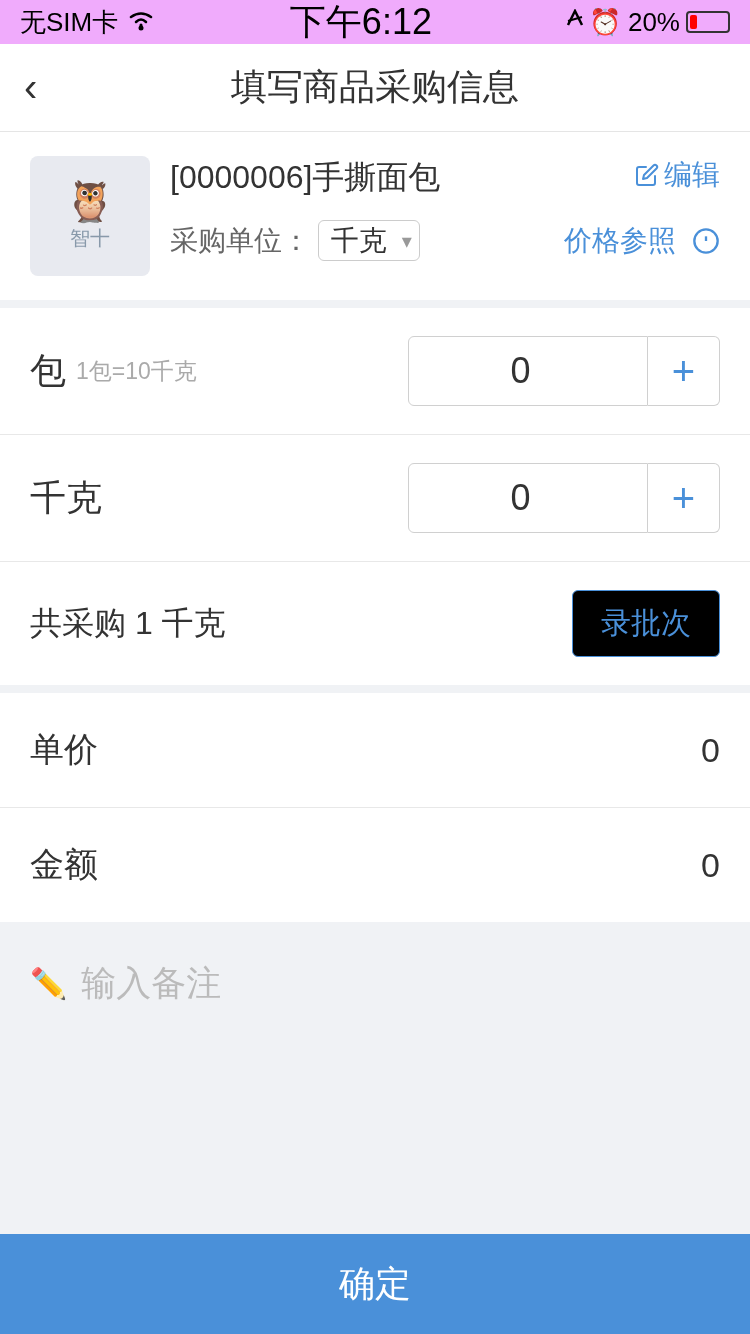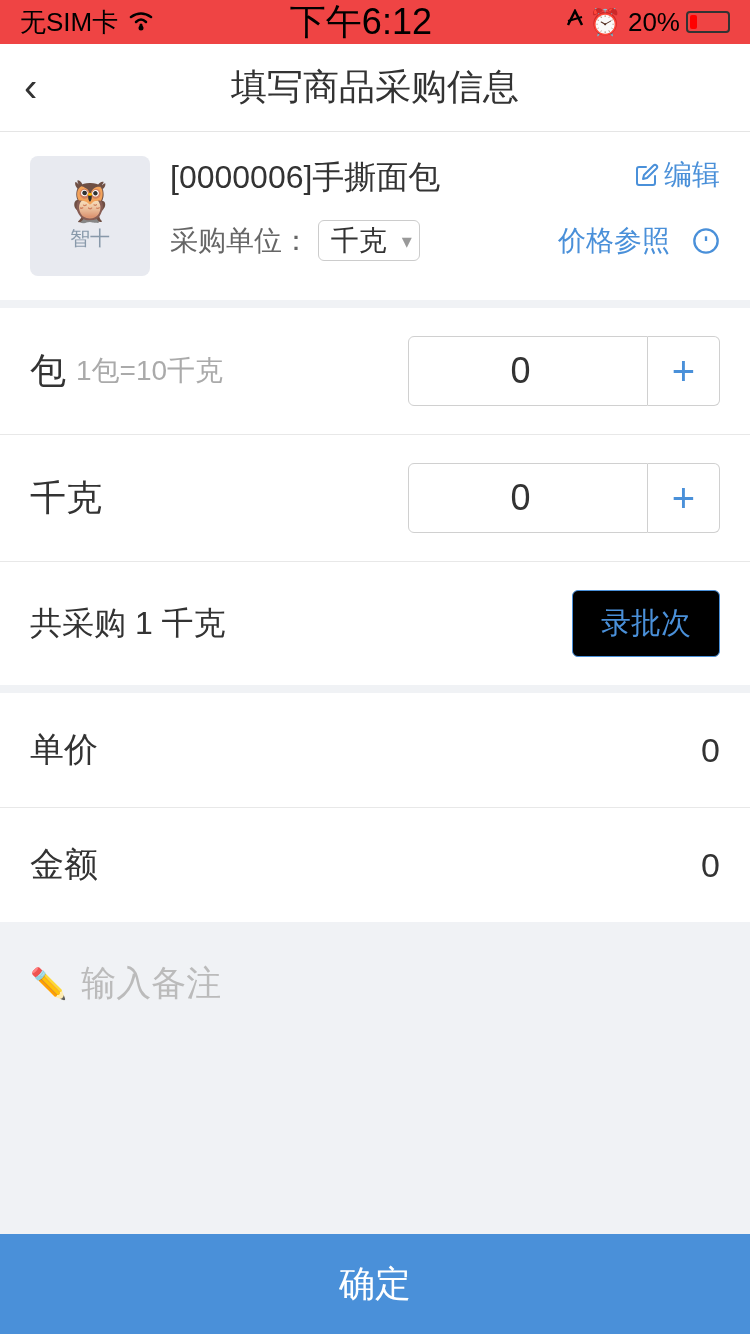--- a/index.html
+++ b/index.html
@@ -9,21 +9,21 @@
       min-height: 1334px;
       font-family: -apple-system, "PingFang SC", "Helvetica Neue", sans-serif;
       background: #f0f2f5;
       font-size: 32px;
     }
 
     
     .status-bar {
       width: 750px;
       height: 44px;
-      background: #ef4444;
+      background: #f0abfc;
       display: flex;
       align-items: center;
       justify-content: space-between;
       padding: 0 20px;
       font-size: 28px;
       color: #000;
     }
     .status-bar-left {
       display: flex;
       align-items: center;
@@ -165,21 +165,21 @@
       transform: translateY(-50%);
       font-size: 20px;
       color: #999;
       pointer-events: none;
     }
     .price-ref {
       color: #4a90d9;
       font-size: 28px;
       display: flex;
       align-items: center;
-      gap: 22px;
+      gap: 16px;
       cursor: pointer;
     }
 
     
     .input-section {
       background: #fff;
       margin-bottom: 0;
     }
     .input-row {
       display: flex;
@@ -190,21 +190,21 @@
       background: #fff;
     }
     .input-row-label {
       font-size: 36px;
       color: #333;
       display: flex;
       align-items: center;
       gap: 10px;
     }
     .input-row-sublabel {
-      font-size: 28px;
+      font-size: 23px;
       color: #aaa;
     }
     .input-right {
       display: flex;
       align-items: center;
       gap: 0;
     }
     .number-input {
       width: 240px;
       height: 70px;

